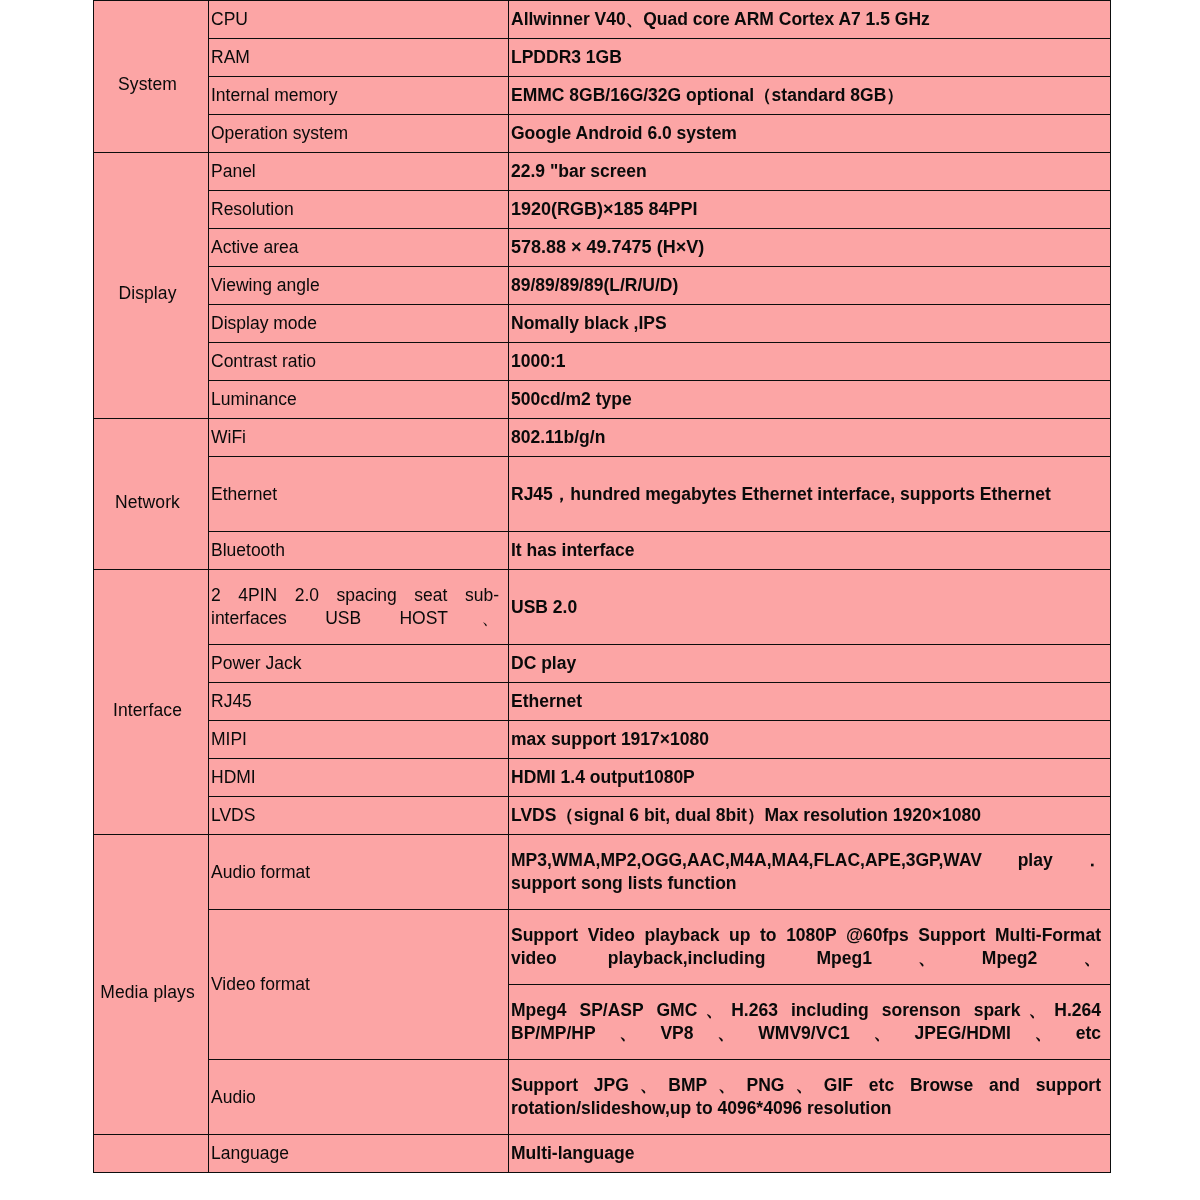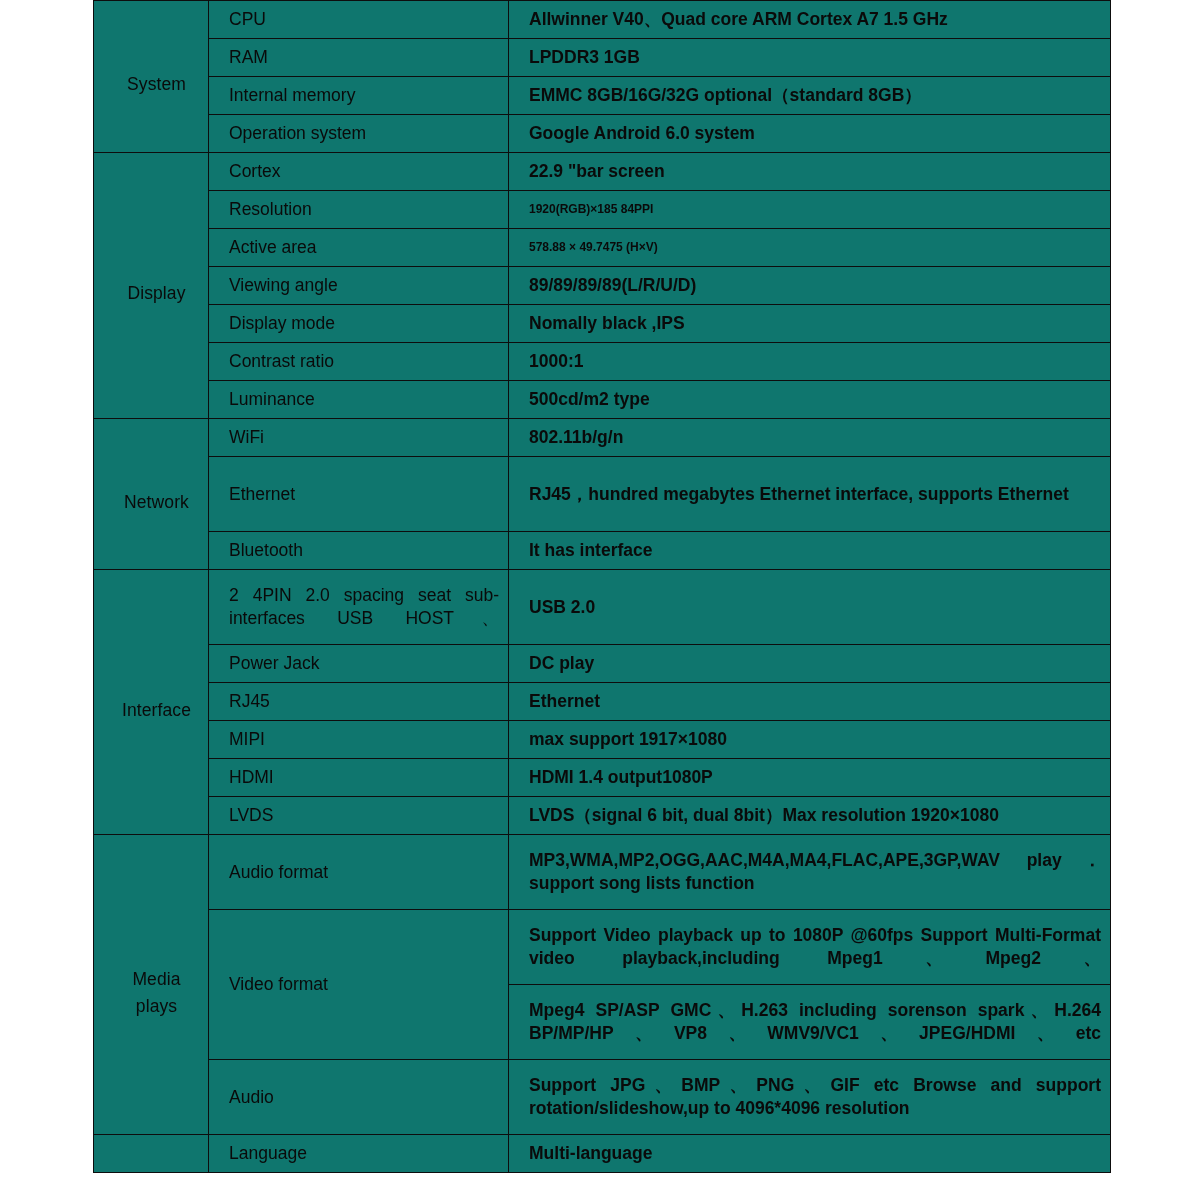--- a/index.html
+++ b/index.html
@@ -28,23 +28,23 @@
   table.spec-table {
     width: 100%;
     border-collapse: collapse;
     table-layout: fixed;
     font-size: 17.5px;
     line-height: 1.30;
   }
 
   table.spec-table td {
     border: 1.6px solid #0d0d0d;
-    padding: 5px 9px 5px 20px;
+    padding: 5px 9px 5px 2px;
     vertical-align: middle;
-    background: #0f766e;
+    background: #fca5a5;
     word-wrap: break-word;
     overflow: hidden;
   }
 
   
   col.c-cat   { width: 115px; }
   col.c-item  { width: 300px; }
   col.c-val   { width: 602px; }
 
   td.cat-cell {
@@ -78,21 +78,21 @@
   td.justify .jtext.full {
     text-align: justify;
     text-align-last: justify;
     -moz-text-align-last: justify;
   }
 
   
   tr.r-std td { height: 27px; }
   tr.r-two td { height: 64px; }
 
-  td.small-text { font-size: 12px; }
+  td.small-text { font-size: 18px; }
   td.vmid { vertical-align: middle; }
   td.vtop { vertical-align: top; }
 </style>
 </head>
 <body>
 
 <div id="spec-sheet">
   <table class="spec-table">
     <colgroup>
       <col class="c-cat">
@@ -118,21 +118,21 @@
       </tr>
       <tr class="r-std">
         <td class="item-cell">Operation system</td>
         <td class="val-cell">Google Android 6.0 system</td>
       </tr>
 
       <tr class="r-std">
         <td class="cat-cell" rowspan="7">
           <span class="cat-text">Display</span>
         </td>
-        <td class="item-cell">Cortex</td>
+        <td class="item-cell">Panel</td>
         <td class="val-cell">22.9 "bar screen</td>
       </tr>
       <tr class="r-std">
         <td class="item-cell">Resolution</td>
         <td class="val-cell small-text">1920(RGB)×185   84PPI</td>
       </tr>
       <tr class="r-std">
         <td class="item-cell">Active area</td>
         <td class="val-cell small-text">578.88 × 49.7475 (H×V)</td>
       </tr>

